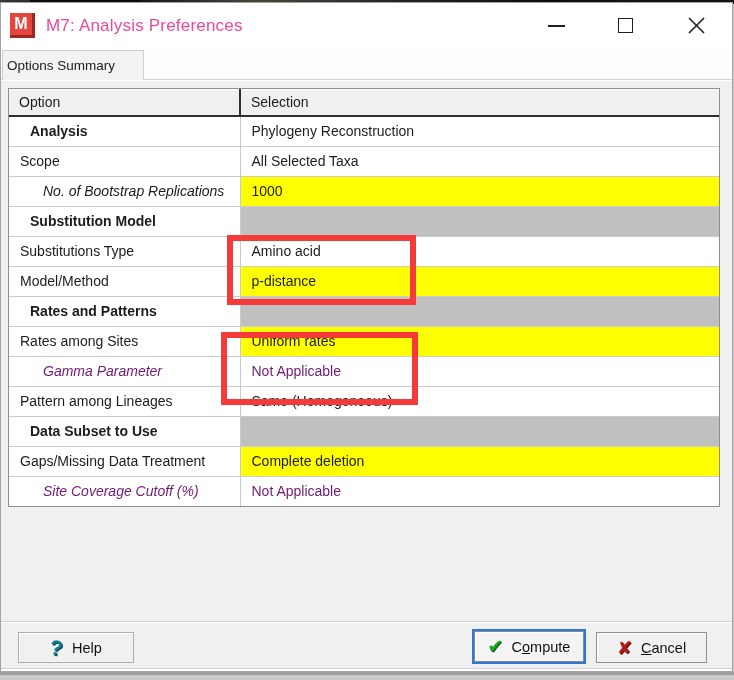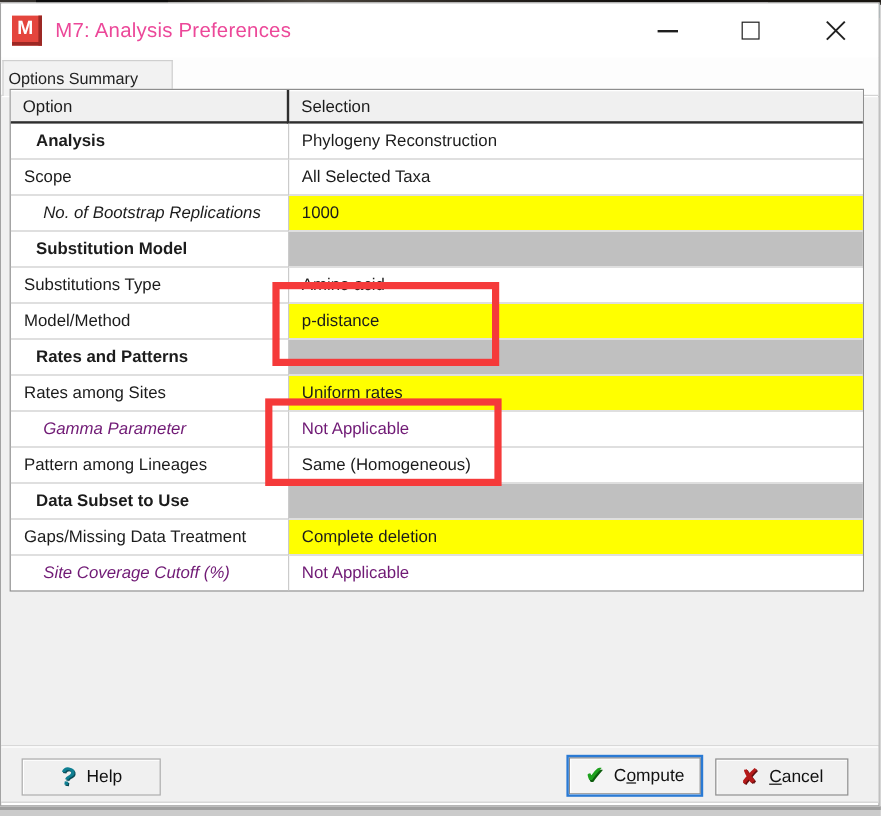--- a/index.html
+++ b/index.html
@@ -37,36 +37,36 @@
   
   .tabbar { position:absolute; top:45px; left:0; right:0; height:32px; background:#fdfdfd;
     border-bottom:1px solid #d4d4d4; }
   .tab { position:absolute; left:1px; top:2px; width:142px; height:30px; background:#f2f2f2;
     border:1px solid #cfcfcf; border-bottom:none; font-size:13.5px; color:#222;
     display:flex; align-items:center; padding-left:4px; }
 
   
   .content { position:absolute; top:78px; left:0; right:0; height:540px; background:#f0f0f0; }
 
-  .grid-wrap { position:absolute; top:71px; left:7px; width:712px;
+  .grid-wrap { position:absolute; top:85px; left:7px; width:712px;
     border:1px solid #8e8e8e; background:#ffffff; }
   table.grid { border-collapse:collapse; width:100%; table-layout:fixed; }
   table.grid th {
     height:27px; background:#f0f0f0; font-weight:normal; font-size:14px; text-align:left;
     padding:0 0 0 10px; border-bottom:2px solid #2e2e2e; color:#1c1c1c;
     box-shadow:inset 0 1px 0 #ffffff;
   }
   table.grid th:first-child { border-right:2px solid #2e2e2e; }
   table.grid td {
     height:30px; font-size:14px; padding:0 0 0 11px;
     border-top:1px solid #cbcbcb; background:#ffffff; overflow:hidden; white-space:nowrap;
   }
   table.grid td.opt { border-right:1px solid #cbcbcb; }
   td.opt.bold { font-weight:bold;padding-left:21px; }
-  td.opt.indent { padding-left:27px; font-style:italic; }
+  td.opt.indent { padding-left:34px; font-style:italic; }
   td.opt.muted, td.sel.muted { color:#701a75; }
   td.sel.bg-yellow { background:#ffff00; }
   td.sel.bg-gray { background:#c0c0c0; }
 
   
   .red-box { position:absolute; border:6px solid #f53a3a; background:transparent; z-index:40; }
   .red-box.box1 { left:227px; top:235px; width:189px; height:70px; }
   .red-box.box2 { left:221px; top:332px; width:197px; height:73px; }
 
   

